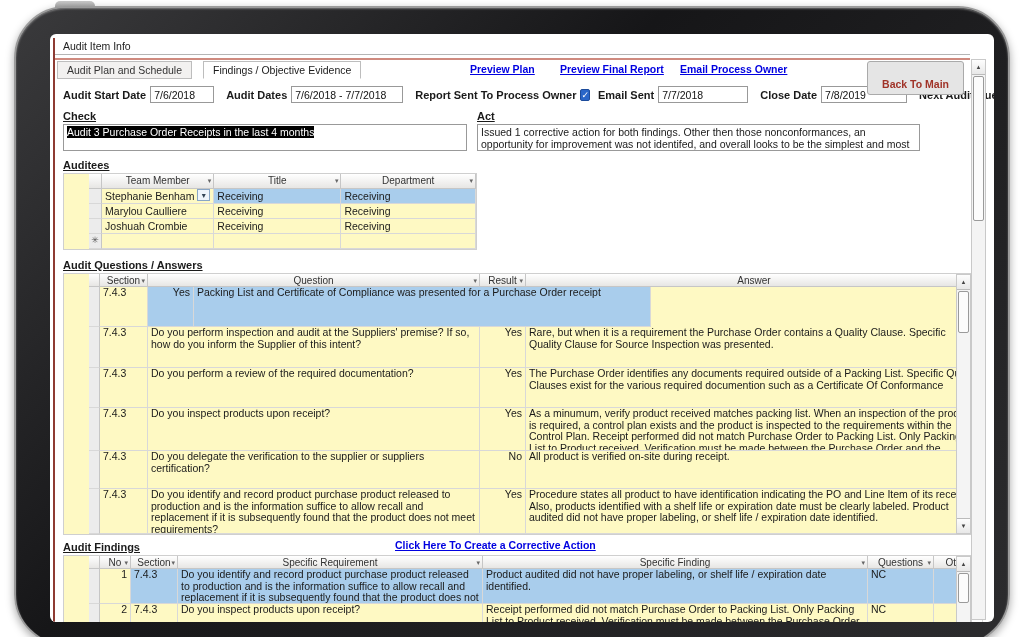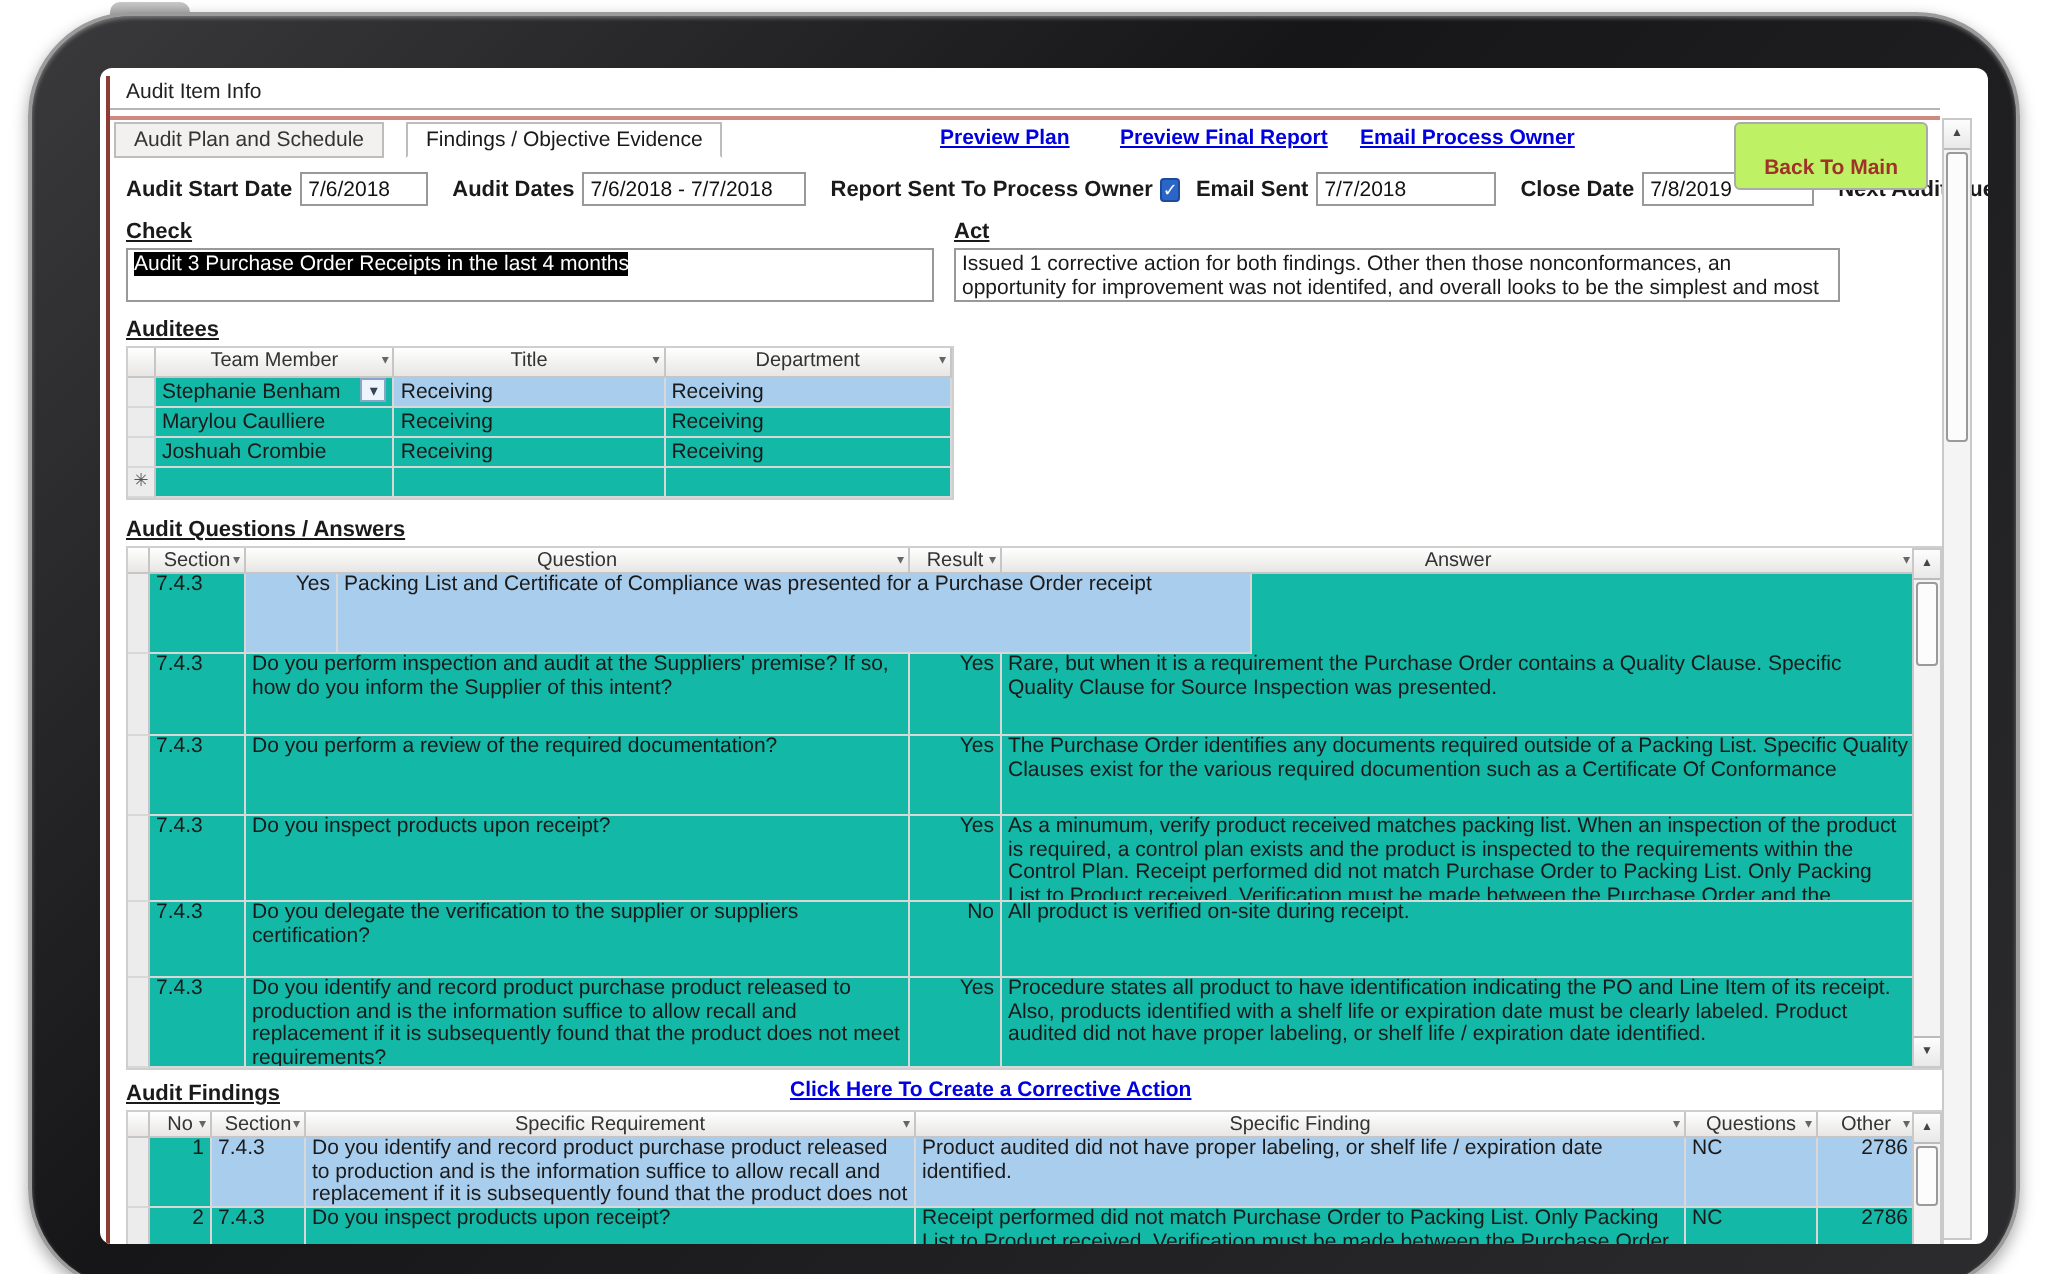--- a/index.html
+++ b/index.html
@@ -26,42 +26,42 @@
 
   .tabbar { position:relative; height:18px; margin-top:1px; }
   .tab { position:absolute; top:0; height:18px; line-height:17px; padding:0 9px;
     font-size:10.5px; border:1px solid #bdbdbd; cursor:default; }
   .tab.inactive { left:2px; background:#f2f1f0; color:#333; }
   .tab.active { left:148px; background:#fff; border-bottom-color:#fff; }
   .lnk { position:absolute; top:2px; font-size:10.5px; font-weight:bold; color:#0000e0;
     text-decoration:underline; cursor:pointer; }
   .lnk.l1 { left:415px; } .lnk.l2 { left:505px; } .lnk.l3 { left:625px; }
   .back { position:absolute; right:6px; top:0; height:17px; padding:16px 14px;
-    background:#bef264; border:1px solid #aaa; border-radius:3px;
+    background:#e5e5e5; border:1px solid #aaa; border-radius:3px;
     font-family:"Liberation Sans",sans-serif; font-size:10.5px; font-weight:bold; color:#a03328; cursor:pointer; }
 
   .fields { display:flex; align-items:center; padding:7px 8px 3px 8px; white-space:nowrap; }
   .flabel { font-weight:bold; margin-right:4px; }
   .fgap { margin-left:12px; }
   .finput { height:17px; border:1px solid #999; font-family:"Liberation Sans",sans-serif;
     font-size:10.5px; padding:0 3px; color:#111; }
   .w62{width:64px;} .w108{width:112px;} .w88{width:90px;} .w84{width:86px;}
   .cbx { display:inline-block; width:12px; height:12px; margin-right:8px; background:#2a66c8;
     border:1px solid #1c4b9b; border-radius:2px; color:#fff; font-size:9px; line-height:11px;
     text-align:center; vertical-align:-2px; }
 
   .check-act { display:flex; gap:10px; padding:2px 8px 0 8px; }
   .ca-col.left { width:404px; } .ca-col.right { flex:1; margin-right:42px; }
   .sec-h { font-weight:bold; text-decoration:underline; font-size:11px; margin:2px 0 2px 0; }
   .ca-box { height:27px; border:1px solid #999; padding:1px 3px; font-size:10.5px;
     line-height:12px; overflow:hidden; background:#fff; }
   .hl { background:#000; color:#fff; }
 
   
-  .grid { border:1px solid #cfcfcf; background:#14b8a6; }
+  .grid { border:1px solid #cfcfcf; background:#fef9c3;padding-left:25px; }
   .t-row { display:flex; }
   .hc { position:relative; background:linear-gradient(#ffffff,#e7e6e4); border-right:1px solid #c6c6c6;
     border-bottom:1px solid #c6c6c6; font-size:10px; color:#333; text-align:center;
     height:14px; line-height:13px; overflow:hidden; }
   .sarr { position:absolute; right:2px; top:0; font-size:7px; color:#666; line-height:13px; }
   .cell { border-right:1px solid #d8d8d8; border-bottom:1px solid #d8d8d8; padding:0 3px;
     font-size:10.5px; line-height:11.5px; overflow:hidden; }
   .selcol { background:#ececec; border-right:1px solid #c6c6c6; border-bottom:1px solid #d8d8d8;
     text-align:center; font-size:9px; color:#555; line-height:12px; }
   .sel { background:#a9cdec; }

